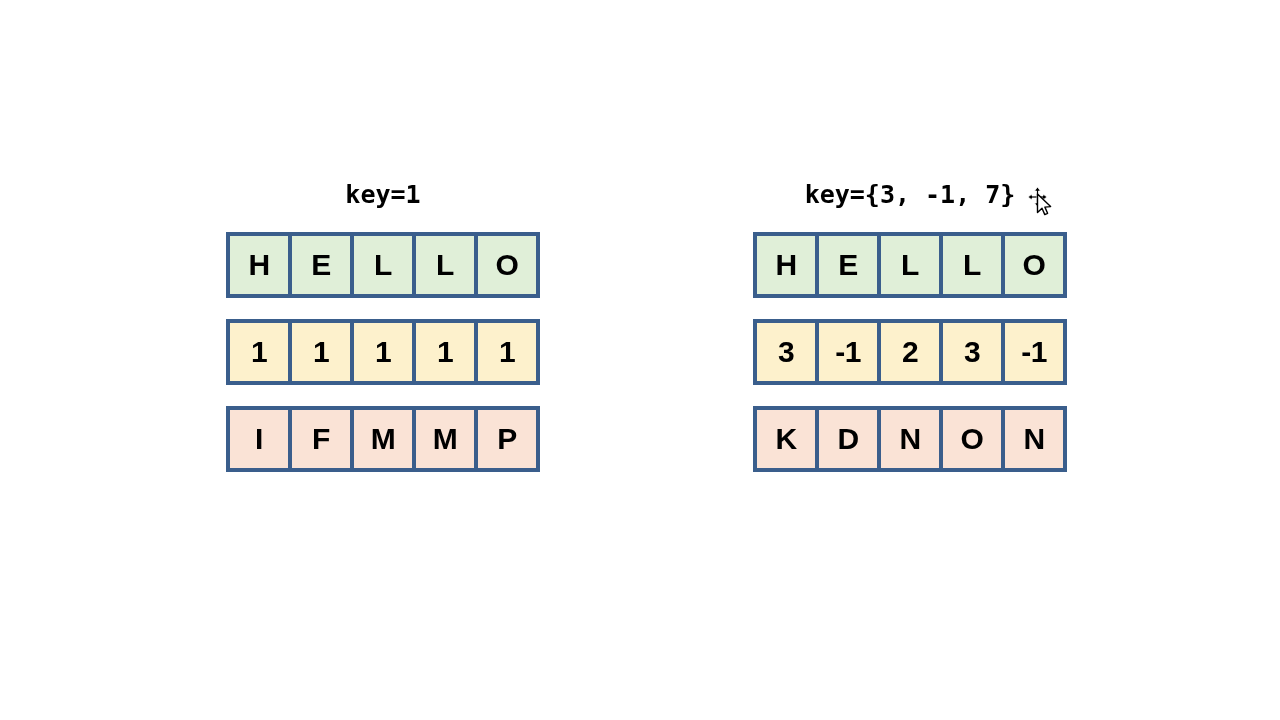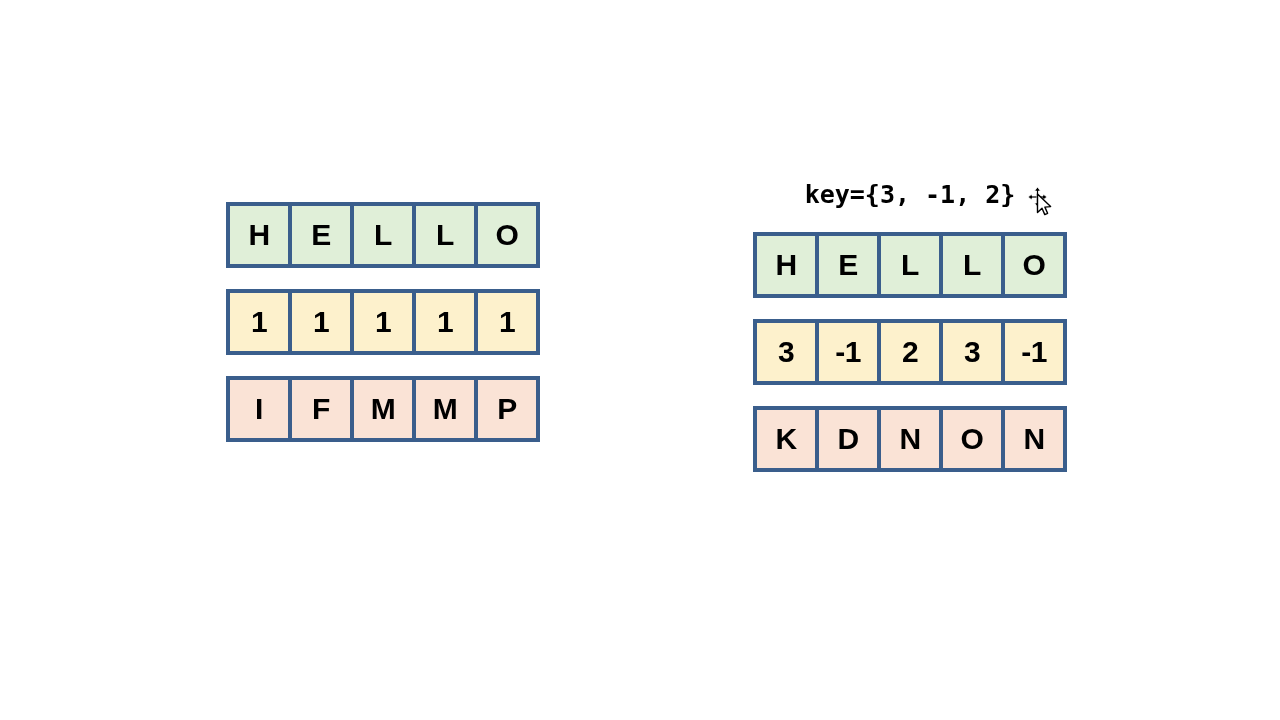--- a/index.html
+++ b/index.html
@@ -89,20 +89,21 @@
     height: 32px;
     pointer-events: none;
   }
 </style>
 </head>
 <body>
 
 <div id="stage">
 
   <div class="panel" id="panel-left">
+    <div class="panel-title">key=1</div>
 
     <div class="rows">
 
       <div class="row row-plain">
         <div class="cell">H</div>
         <div class="cell">E</div>
         <div class="cell">L</div>
         <div class="cell">L</div>
         <div class="cell">O</div>
       </div>
@@ -120,21 +121,21 @@
         <div class="cell">F</div>
         <div class="cell">M</div>
         <div class="cell">M</div>
         <div class="cell">P</div>
       </div>
 
     </div>
   </div>
 
   <div class="panel" id="panel-right">
-    <div class="panel-title">key={3, -1, 2}</div>
+    <div class="panel-title">key={3, -1, 7}</div>
 
     <div class="rows">
 
       <div class="row row-plain">
         <div class="cell">H</div>
         <div class="cell">E</div>
         <div class="cell">L</div>
         <div class="cell">L</div>
         <div class="cell">O</div>
       </div>

